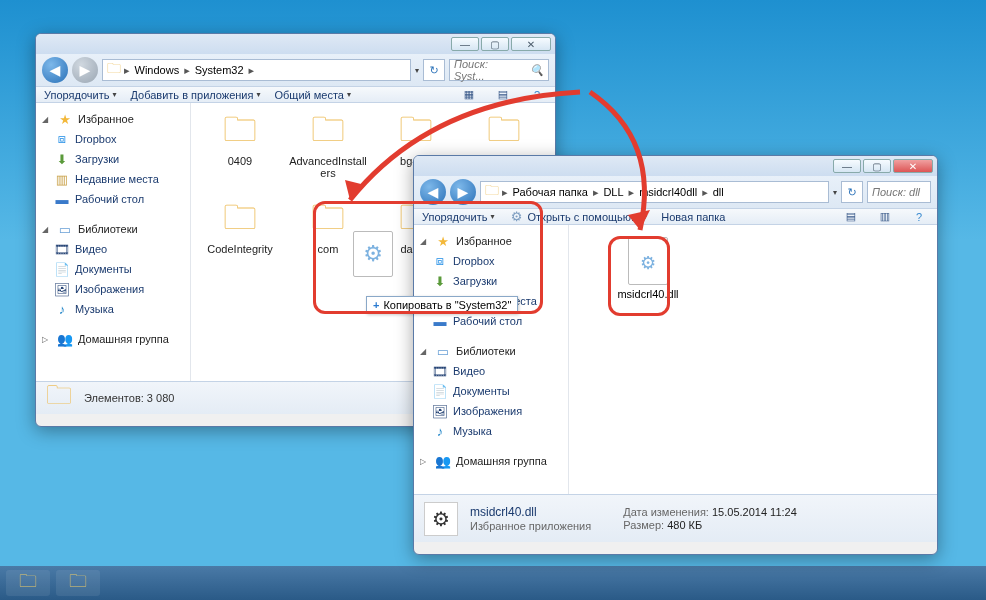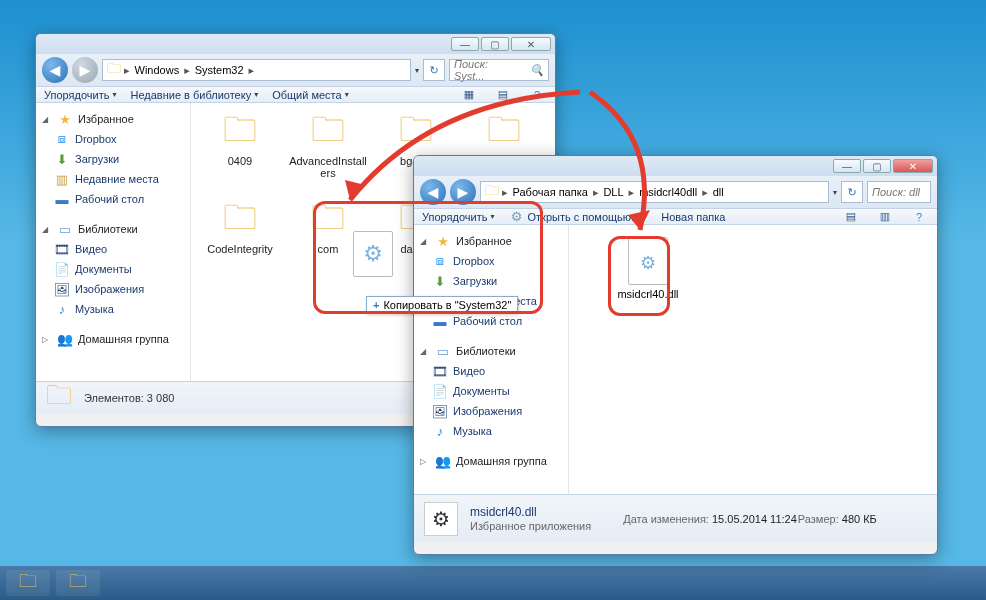--- a/index.html
+++ b/index.html
@@ -99,21 +99,21 @@
       <span>Поиск: Syst...</span>
       <span>🔍</span>
     </div>
   </div>
   <div class="toolbar">
     <div class="tool">
         <span>Упорядочить</span>
         <span class="tri">▾</span>
       </div>
     <div class="tool">
-        <span>Недавние в библиотеку</span>
+        <span>Добавить в приложения</span>
         <span class="tri">▾</span>
       </div>
     <div class="tool">
         <span>Общий места</span>
         <span class="tri">▾</span>
       </div>
     <div class="toolspacer"></div>
     <div class="iconbtn">▦</div>
     <div class="iconbtn">▤</div>
     <div class="iconbtn" style="color:#3a8ad0">?</div>
@@ -317,21 +317,21 @@
         <div style="font-size:11px">msidcrl40.dll</div>
       </div>
     </div>
   </div>
   <div class="details">
     <div class="dico">⚙</div>
     <div style="display:flex;flex-direction:column;gap:1px">
       <div style="font-size:12px;color:#1a3a6e">msidcrl40.dll</div>
       <div class="dlabel">Избранное приложения</div>
     </div>
-    <div style="display:flex;flex-direction:row;gap:1px;margin-left:20px">
+    <div style="display:flex;flex-direction:column;gap:1px;margin-left:20px">
       <div><span class="dlabel">Дата изменения:</span> <span class="dval">15.05.2014 11:24</span></div>
       <div><span class="dlabel">Размер:</span> <span class="dval">480 КБ</span></div>
     </div>
   </div>
 </div>
 
 <div class="dragghost">
   <div class="page">
       <div class="gear">⚙</div>
     </div>

